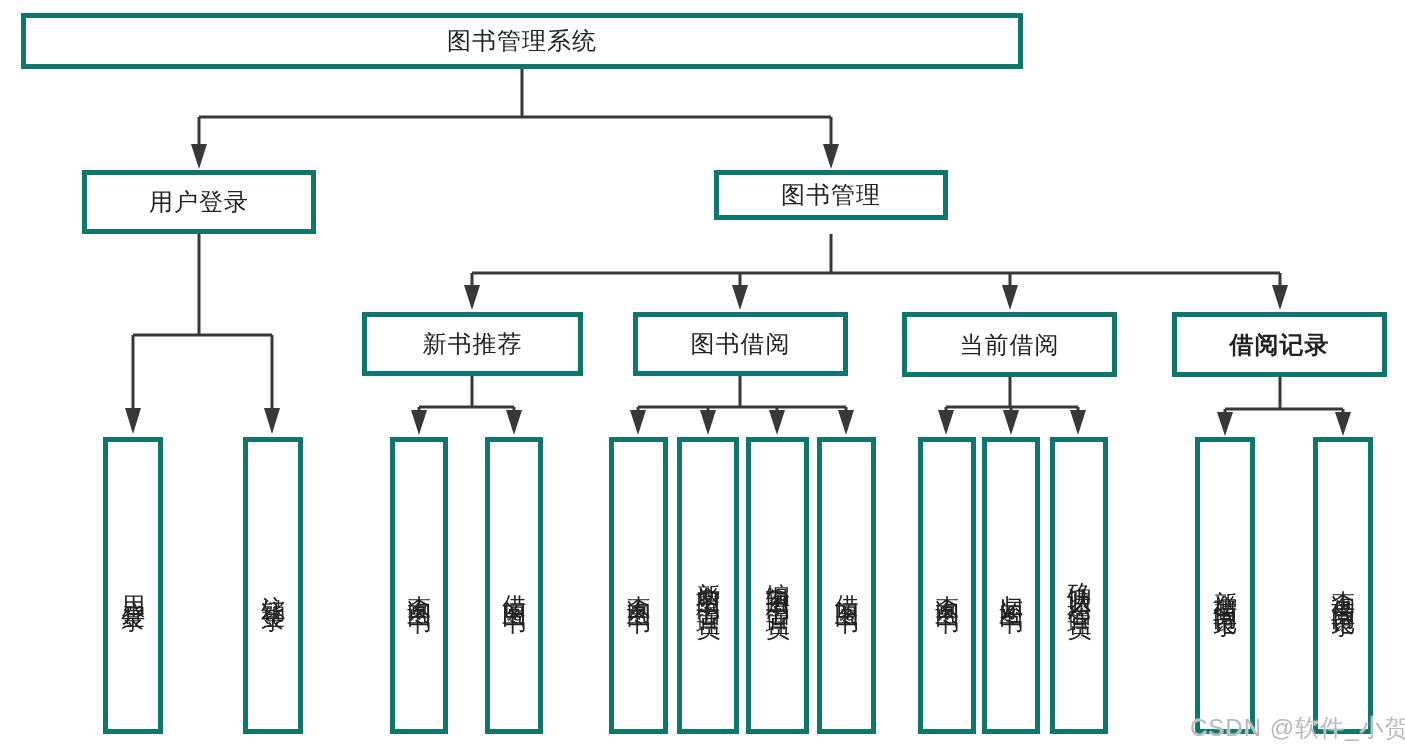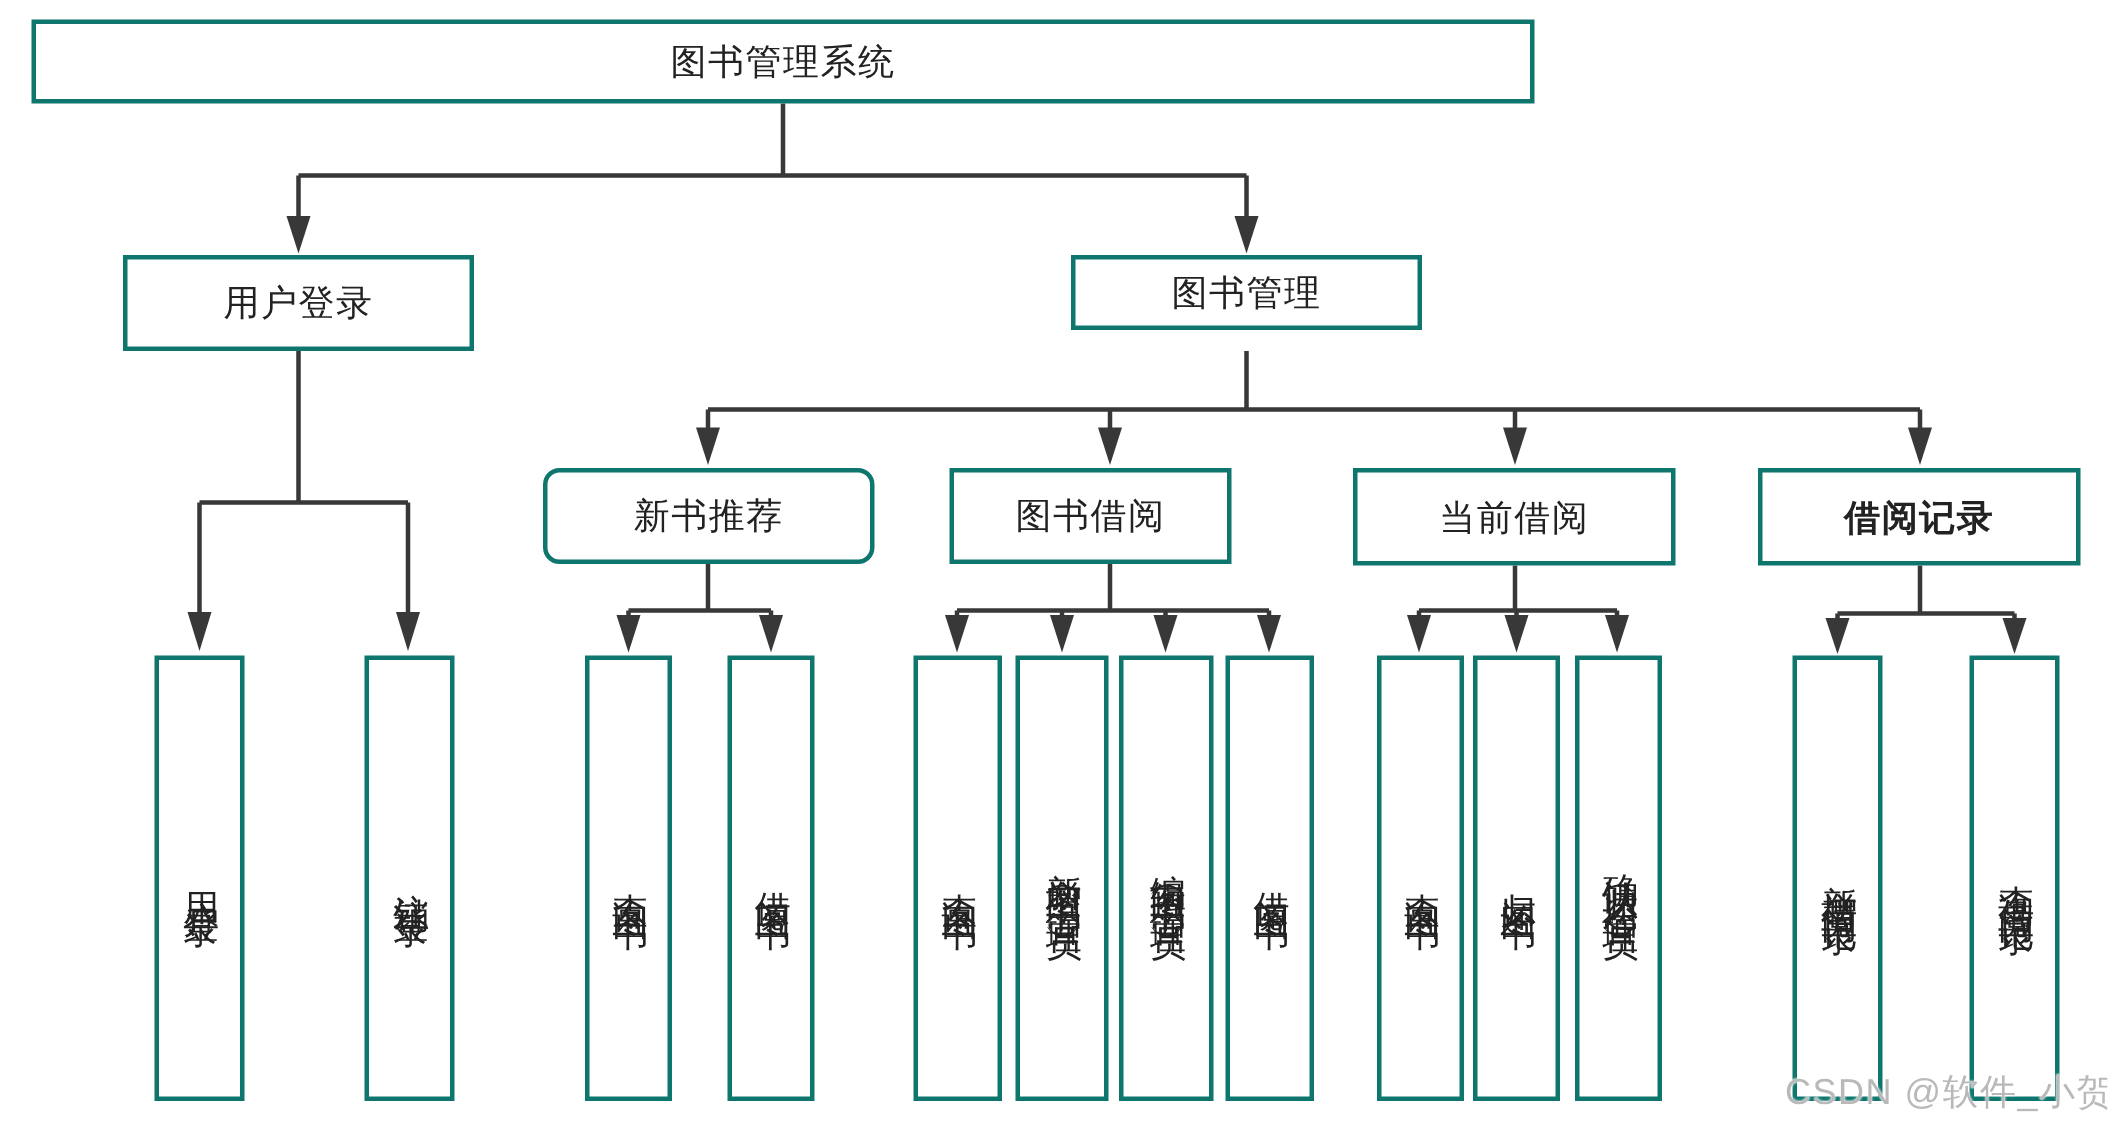--- a/index.html
+++ b/index.html
@@ -4,21 +4,21 @@
 <style>
   html,body{margin:0;padding:0;background:#ffffff;}
   .canvas{
     position:relative;width:1405px;height:747px;background:#ffffff;
     font-family:"Liberation Sans","DejaVu Sans",sans-serif;overflow:hidden;
   }
   .wires{position:absolute;left:0;top:0;width:1405px;height:747px;}
   .wires path{stroke:#383838;stroke-width:3;fill:none;}
   .wires polygon{fill:#383838;stroke:none;}
   .box{
-    position:absolute;box-sizing:border-box;border:3px solid #0f766e;background:#fff;
+    position:absolute;box-sizing:border-box;border:5px solid #0f766e;background:#fff;
     display:flex;align-items:center;justify-content:center;
     color:#222222;font-size:24px;letter-spacing:1px;white-space:nowrap;
   }
   .v{
     writing-mode:vertical-rl;text-orientation:mixed;
     letter-spacing:5px;font-size:24px;white-space:normal;line-height:1.1;
   }
   .watermark{
     position:absolute;left:1190px;top:712px;font-size:24px;color:#b9b9b9;
     letter-spacing:1px;white-space:nowrap;
@@ -64,22 +64,22 @@
     <path d="M1280,375 V409 M1225,409 H1343 M1225,409 V414 M1343,409 V414"></path>
     <polygon points="1217,412 1233,412 1225,436"></polygon>
     <polygon points="1335,412 1351,412 1343,436"></polygon>
   </svg>
 
   <div class="box" style="left:21px;top:13px;width:1002px;height:56px;">图书管理系统</div>
 
   <div class="box" style="left:82px;top:170px;width:234px;height:64px;">用户登录</div>
   <div class="box" style="left:714px;top:170px;width:234px;height:50px;">图书管理</div>
 
-  <div class="box" style="left:362px;top:312px;width:221px;height:64px;border-radius:11px;">新书推荐</div>
-  <div class="box" style="left:633px;top:312px;width:188px;height:64px;text-align:right;">图书借阅</div>
+  <div class="box" style="left:362px;top:312px;width:221px;height:64px;">新书推荐</div>
+  <div class="box" style="left:633px;top:312px;width:215px;height:64px;text-align:right;">图书借阅</div>
   <div class="box" style="left:902px;top:312px;width:215px;height:65px;">当前借阅</div>
   <div class="box" style="left:1172px;top:312px;width:215px;height:65px;font-weight:bold;">借阅记录</div>
 
   <div class="box v" style="left:103px;top:437px;width:60px;height:297px;">用户登录</div>
   <div class="box v" style="left:243px;top:437px;width:60px;height:297px;">注销登录</div>
 
   <div class="box v" style="left:390px;top:437px;width:58px;height:297px;">查询图书</div>
   <div class="box v" style="left:485px;top:437px;width:58px;height:297px;">借阅图书</div>
 
   <div class="box v" style="left:609px;top:437px;width:59px;height:297px;">查询图书</div>

